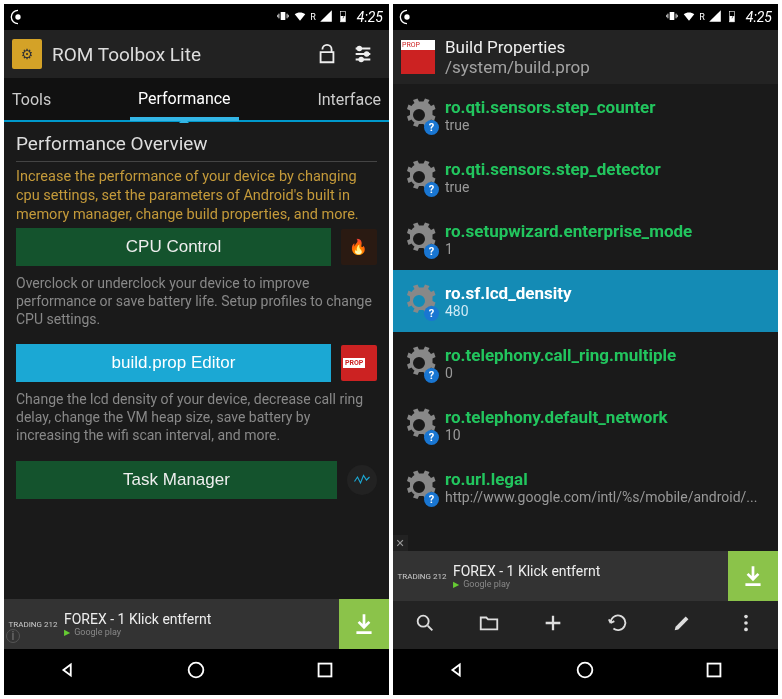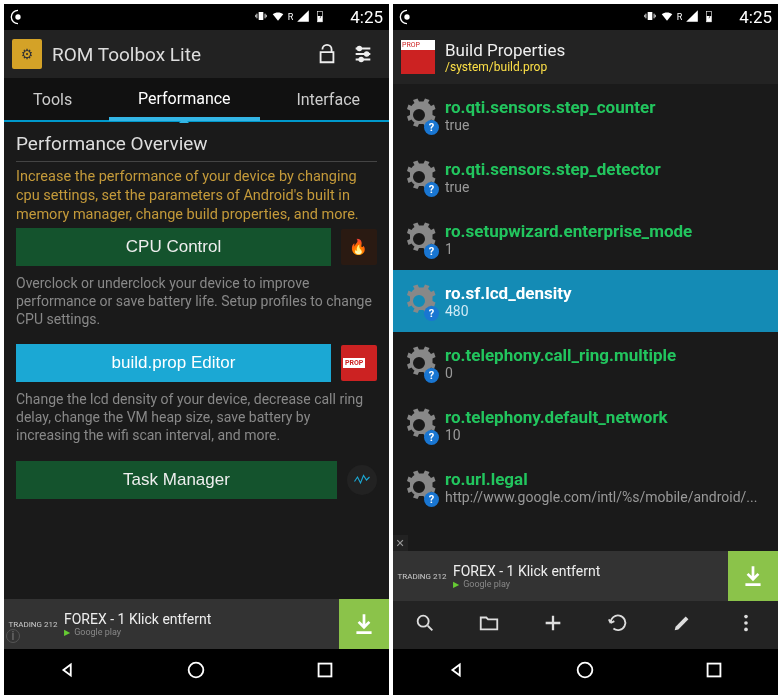--- a/index.html
+++ b/index.html
@@ -4,32 +4,32 @@
 <style>
 * { margin: 0; padding: 0; box-sizing: border-box; }
 body { background: #fff; font-family: Roboto, Arial, sans-serif; display: flex; gap: 4px; padding: 4px; }
 .phone { width: 387px; height: 691px; background: #000; position: relative; display: flex; flex-direction: column; overflow: hidden; }
 
 
 .status-bar { height: 26px; background: #000; display: flex; align-items: center; justify-content: space-between; padding: 0 6px; color: #fff; font-size: 12px; }
 .status-left { display: flex; align-items: center; }
 .status-right { display: flex; align-items: center; gap: 3px; }
 .status-right svg { width: 14px; height: 14px; }
-.status-time { font-size: 17px; margin-left: 20px; }
+.status-time { font-size: 14px; margin-left: 4px; font-style: italic; }
 
 
 .app-header { height: 48px; background: #222; display: flex; align-items: center; padding: 0 8px; color: #e0e0e0; }
 .app-logo { width: 30px; height: 30px; background: #d4a227; margin-right: 10px; display: flex; align-items: center; justify-content: center; font-size: 14px; color: #333; border-radius: 2px; }
 .app-title { flex: 1; font-size: 19px; color: #ddd; }
 .header-icon { width: 36px; display: flex; justify-content: center; }
 .header-icon svg { width: 22px; height: 22px; fill: #e0e0e0; }
 
 
 .tabs { height: 44px; background: #111; display: flex; align-items: center; border-bottom: 2px solid #0099cc; }
-.tab { color: #ccc; font-size: 16px; padding: 0 29px; height: 100%; display: flex; align-items: center; }
+.tab { color: #ccc; font-size: 16px; padding: 0 8px; height: 100%; display: flex; align-items: center; }
 .tab.active { border-bottom: 4px solid #33b5e5; color: #fff; margin-bottom: -2px; position: relative; }
 .tab.active::after { content: ''; position: absolute; bottom: -6px; left: 50%; transform: translateX(-50%); width: 0; height: 0; border-left: 5px solid transparent; border-right: 5px solid transparent; border-bottom: 5px solid #33b5e5; }
 
 
 .content { flex: 1; background: #1a1a1a; padding: 10px 12px; overflow: hidden; color: #aaa; font-size: 15px; }
 .section-title { font-size: 19px; color: #ddd; margin-bottom: 6px; }
 .divider { height: 1px; background: #444; margin-bottom: 6px; }
 .desc { color: #c49a3a; font-size: 14.5px; line-height: 1.3; margin-bottom: 3px; }
 .btn-row { display: flex; align-items: center; gap: 10px; margin-bottom: 8px; }
 .btn { flex: 1; height: 38px; background: #14532d; color: #eee; font-size: 17px; display: flex; align-items: center; justify-content: center; border: none; }
@@ -55,21 +55,21 @@
 
 .navbar { height: 46px; background: #000; display: flex; align-items: center; justify-content: space-around; }
 .nav-btn svg { width: 22px; height: 22px; fill: none; stroke: #fff; stroke-width: 2; }
 
 
 .bp-header { height: 54px; background: #232323; display: flex; align-items: center; padding: 0 8px; }
 .bp-icon { width: 34px; height: 34px; background: #c22; margin-right: 10px; display: flex; flex-direction: column; }
 .bp-icon::before { content: 'PROP'; background: #fff; color: #c22; font-size: 7px; padding: 1px; }
 .bp-titles { display: flex; flex-direction: column; }
 .bp-title { font-size: 17px; color: #eee; }
-.bp-sub { font-size: 12px; color: #fde047; }
+.bp-sub { font-size: 17px; color: #a3a3a3; }
 
 .prop-list { flex: 1; background: #1a1a1a; overflow: hidden; }
 .prop-row { display: flex; align-items: center; padding: 8px 8px; min-height: 62px; }
 .prop-row.selected { background: #148bb5; }
 .gear { width: 36px; height: 36px; margin-right: 8px; position: relative; flex-shrink: 0; }
 .gear svg { width: 36px; height: 36px; fill: #888; }
 .gear::after { content: '?'; position: absolute; right: -2px; bottom: -2px; width: 15px; height: 15px; background: #1976d2; color: #fff; border-radius: 50%; font-size: 11px; display: flex; align-items: center; justify-content: center; font-weight: bold; }
 .prop-texts { flex: 1; overflow: hidden; }
 .prop-name { font-size: 17px; color: #22c55e; font-weight: bold; white-space: nowrap; overflow: hidden; }
 .prop-val { font-size: 14px; color: #999; white-space: nowrap; overflow: hidden; }

